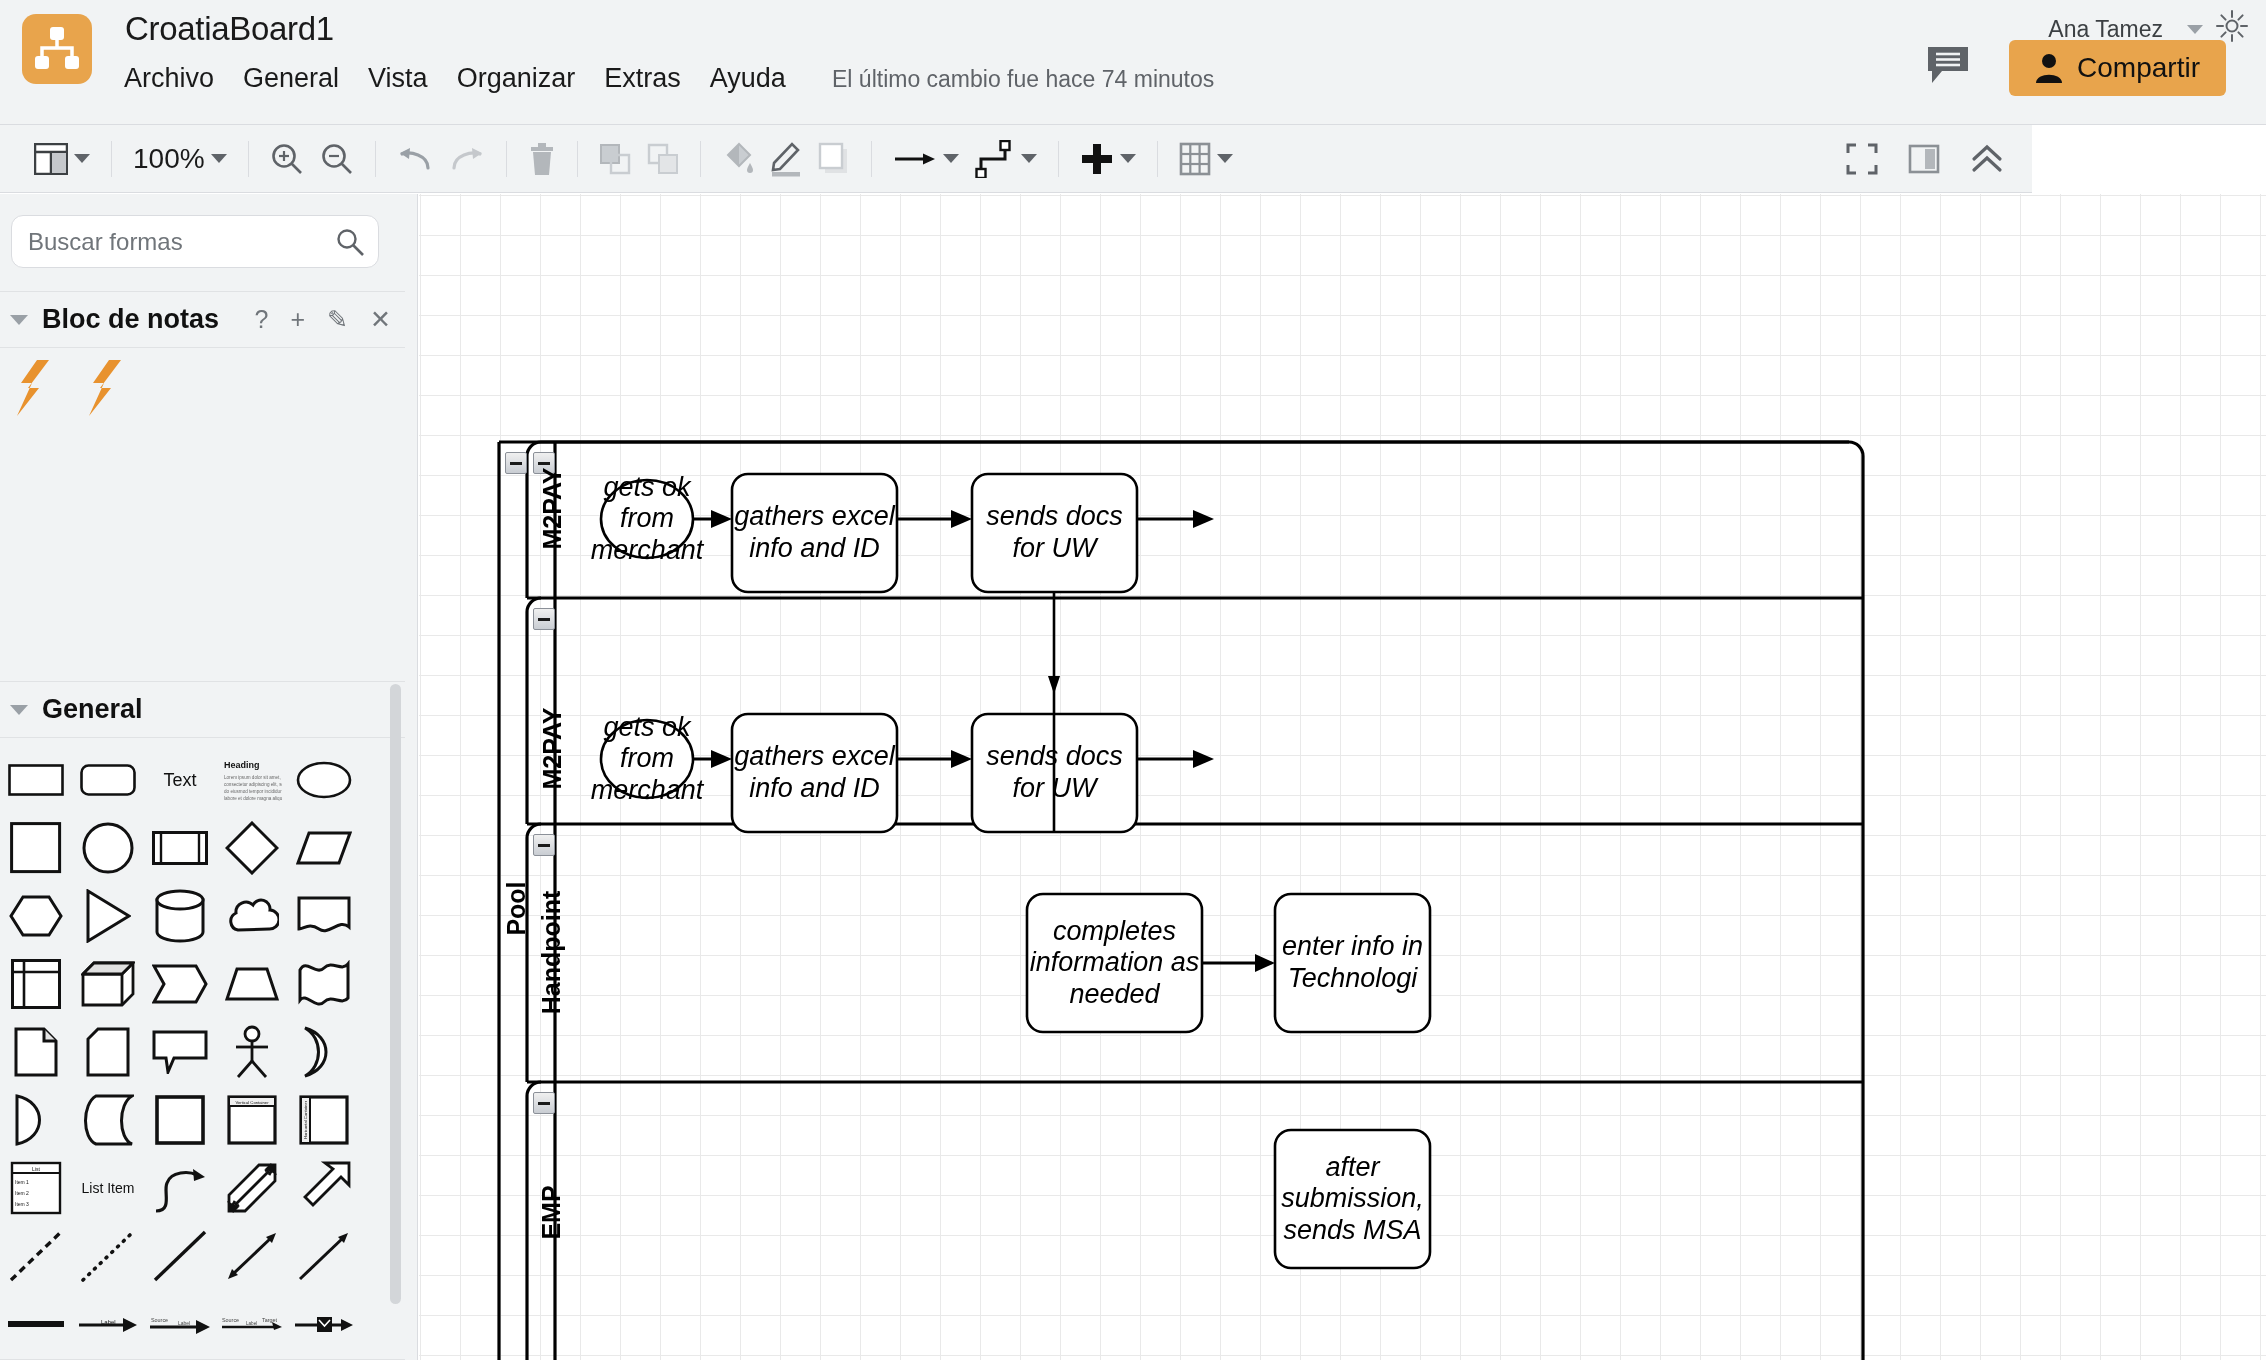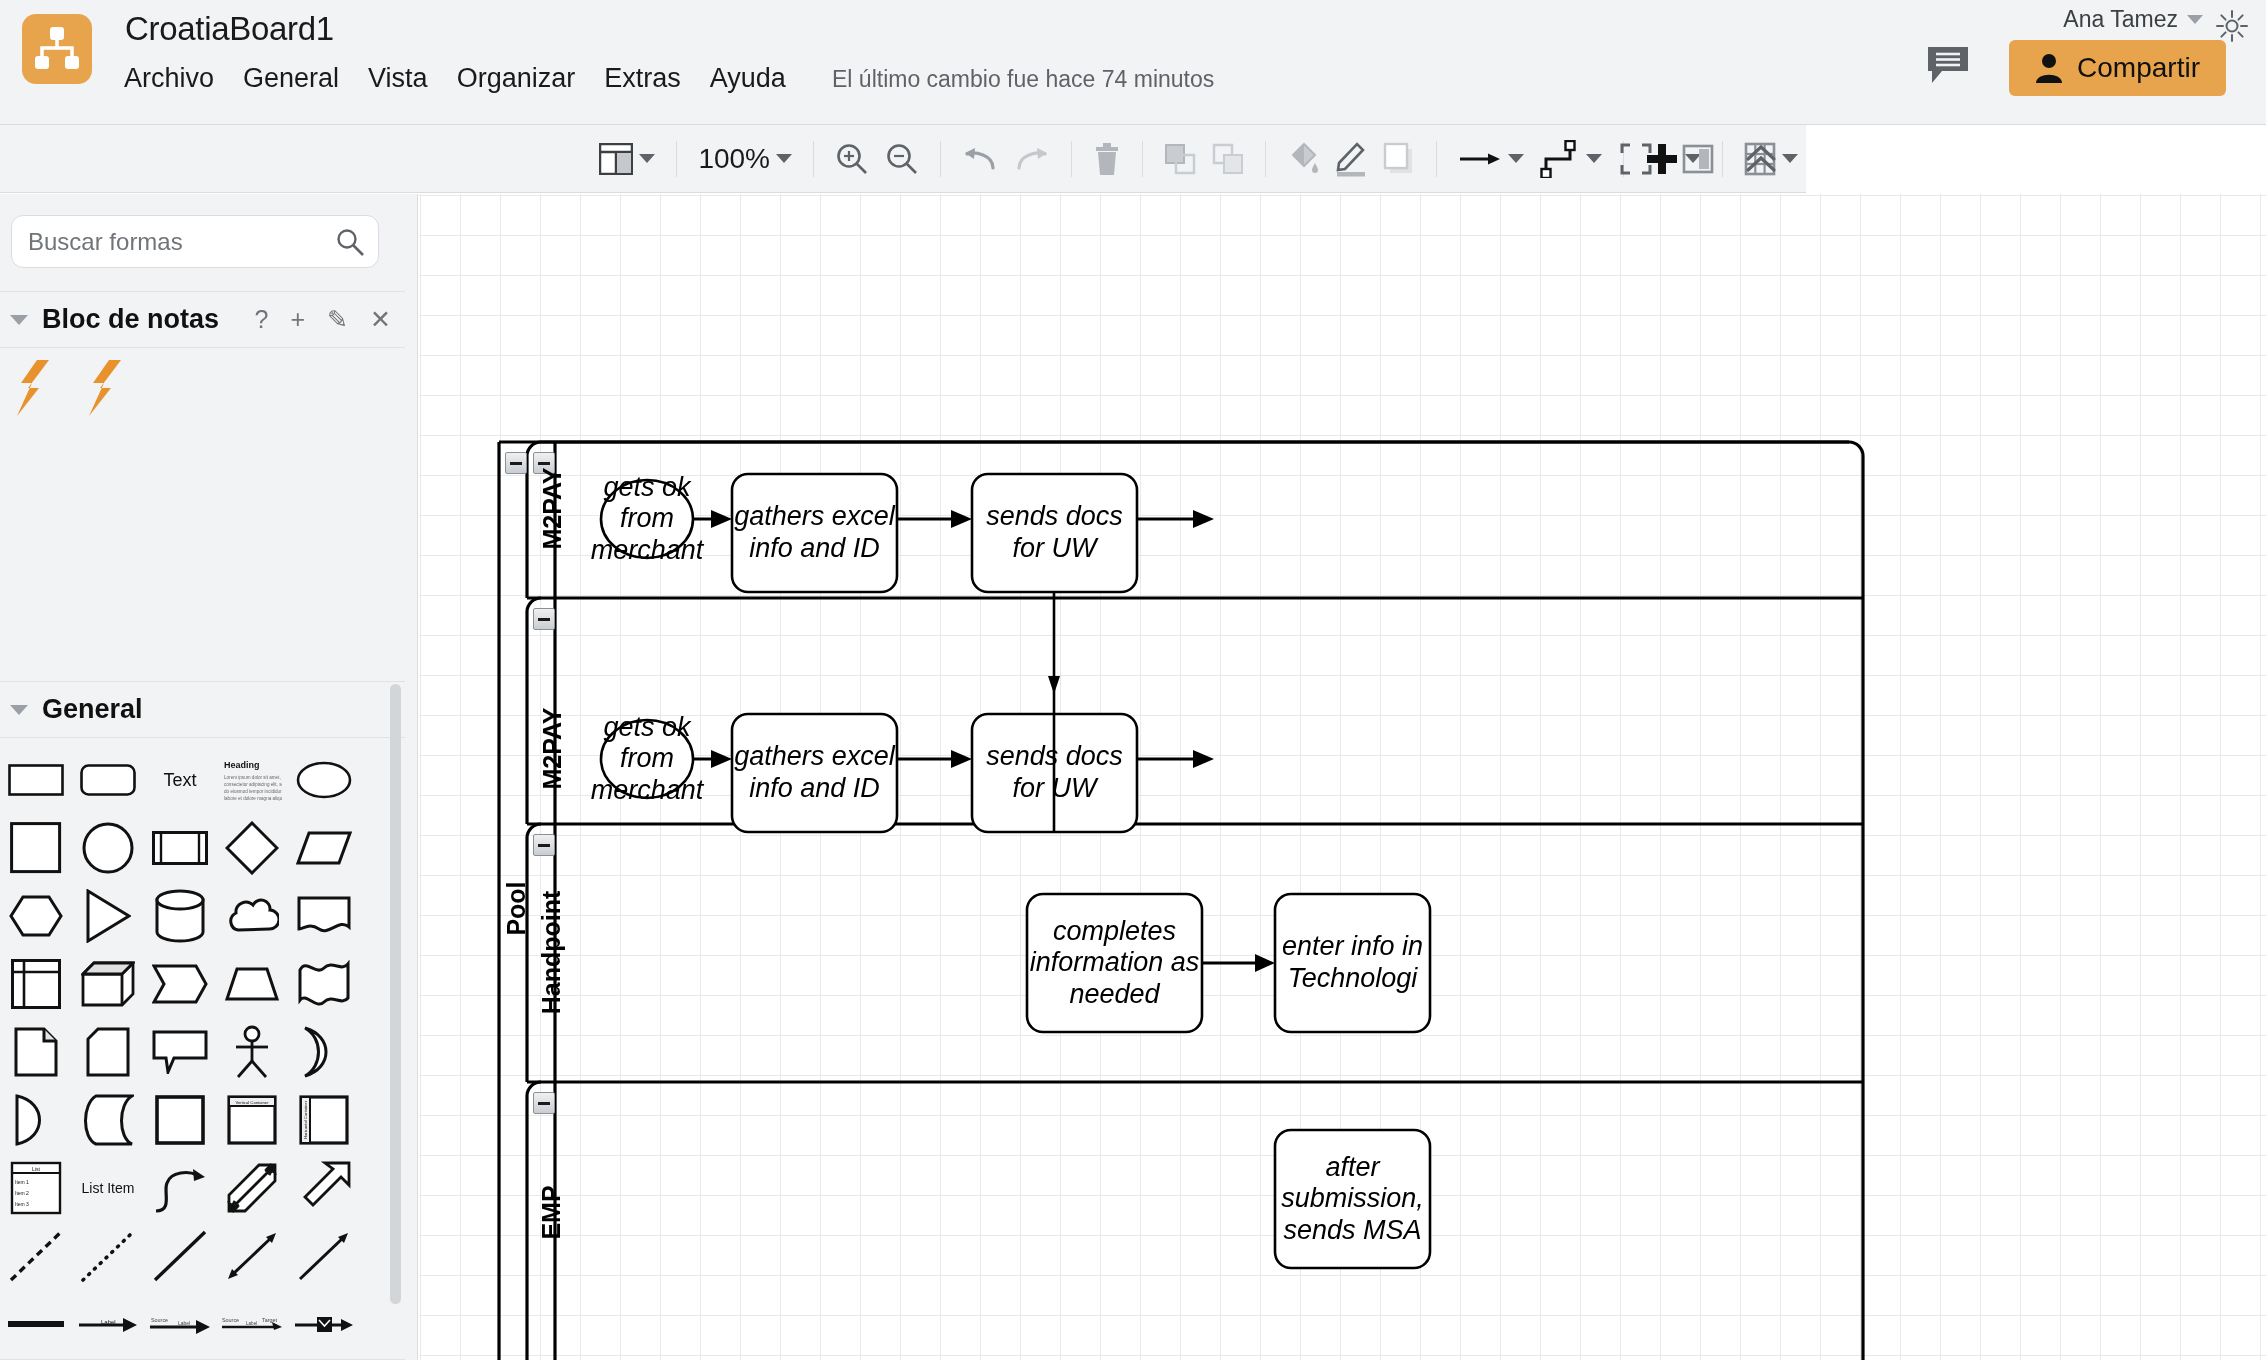--- a/index.html
+++ b/index.html
@@ -30,43 +30,43 @@
     display: flex; gap: 29px; align-items: baseline;
   }
   .menu-item {
     font-size: 27px; color: #1a1a1a; cursor: pointer; white-space: nowrap;
   }
   .last-change {
     position: absolute; left: 832px; top: 66px;
     font-size: 23px; color: #5f6368; white-space: nowrap;
   }
   .user-area {
-    position: absolute; right: 63px; top: 6px;
-    display: flex; align-items: center; gap: 9px;
+    position: absolute; right: 63px; top: 16px;
+    display: flex; align-items: center; gap: 24px;
   }
   .user-name { font-size: 23px; color: #3c4043; white-space: nowrap; }
   .caret-down {
     width: 0; height: 0; border-left: 8px solid transparent;
     border-right: 8px solid transparent; border-top: 9px solid #9aa0a6;
   }
   .sun-icon { position: absolute; right: 16px; top: 8px; }
   .comment-icon { position: absolute; right: 296px; top: 45px; cursor: pointer; }
   .share-btn {
     position: absolute; right: 40px; top: 40px;
     height: 56px; padding: 0 26px; background: #e8a44c;
     border: none; border-radius: 6px; display: flex; align-items: center;
     gap: 14px; cursor: pointer;
   }
   .share-label { font-size: 28px; color: #111; white-space: nowrap; }
 
   
   .toolbar {
-    position: absolute; left: 0; top: 125px; width: 1806px; height: 68px;
+    position: absolute; left: 0; top: 125px; width: 2032px; height: 68px;
     background: #f1f3f4; border-bottom: 1px solid #dadce0;
-    display: flex; align-items: center; justify-content: flex-end;
+    display: flex; align-items: center;
   }
   .tb-sep { width: 1px; height: 36px; background: #dadce0; margin: 0 13px; }
   .tb-btn {
     display: flex; align-items: center; gap: 6px;
     padding: 4px 8px; cursor: pointer; border-radius: 3px;
   }
   .tb-zoom-label { font-size: 28px; color: #1a1a1a; white-space: nowrap; }
   .tb-caret {
     width: 0; height: 0; border-left: 8px solid transparent;
     border-right: 8px solid transparent; border-top: 9px solid #5f6368;

